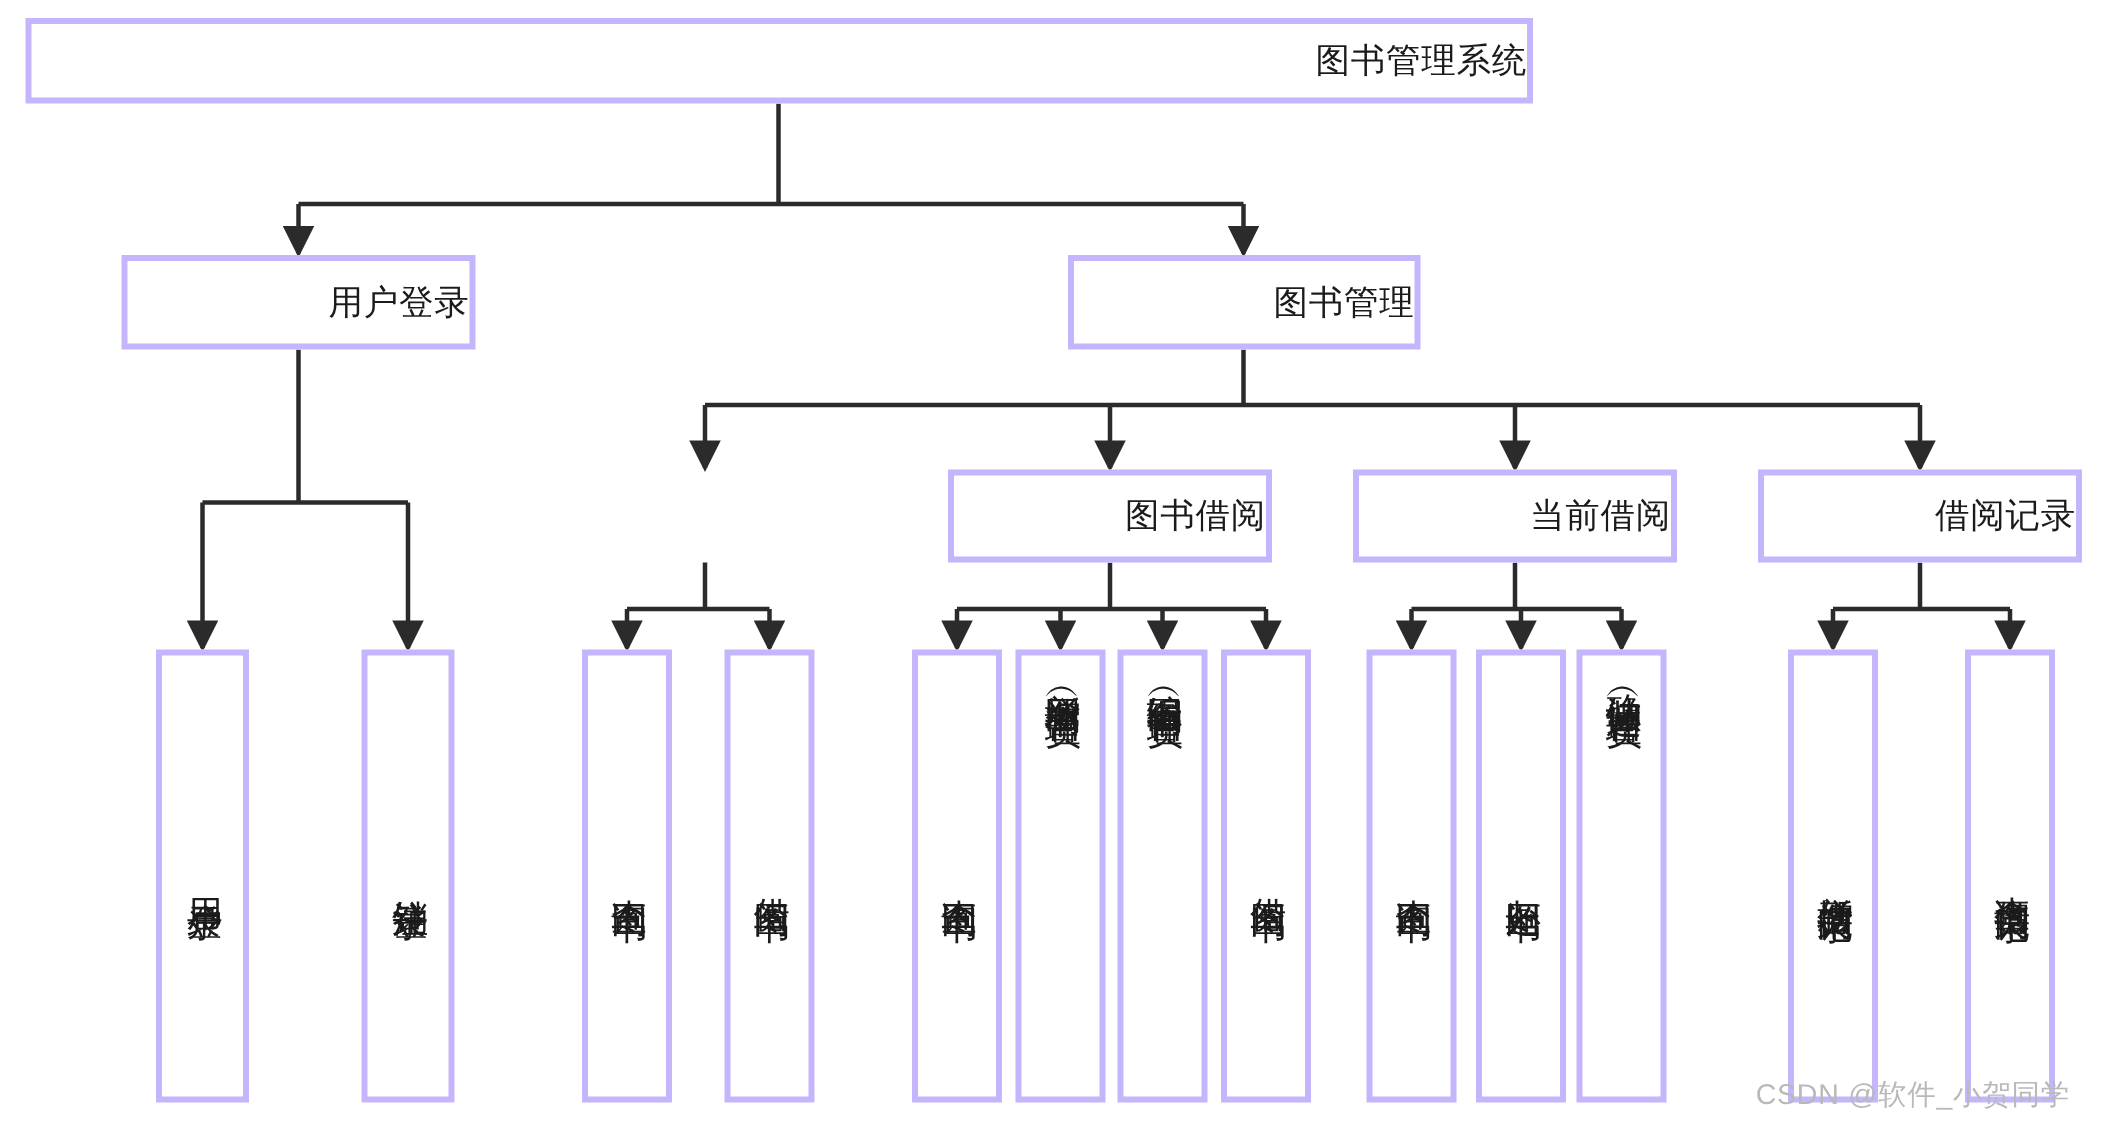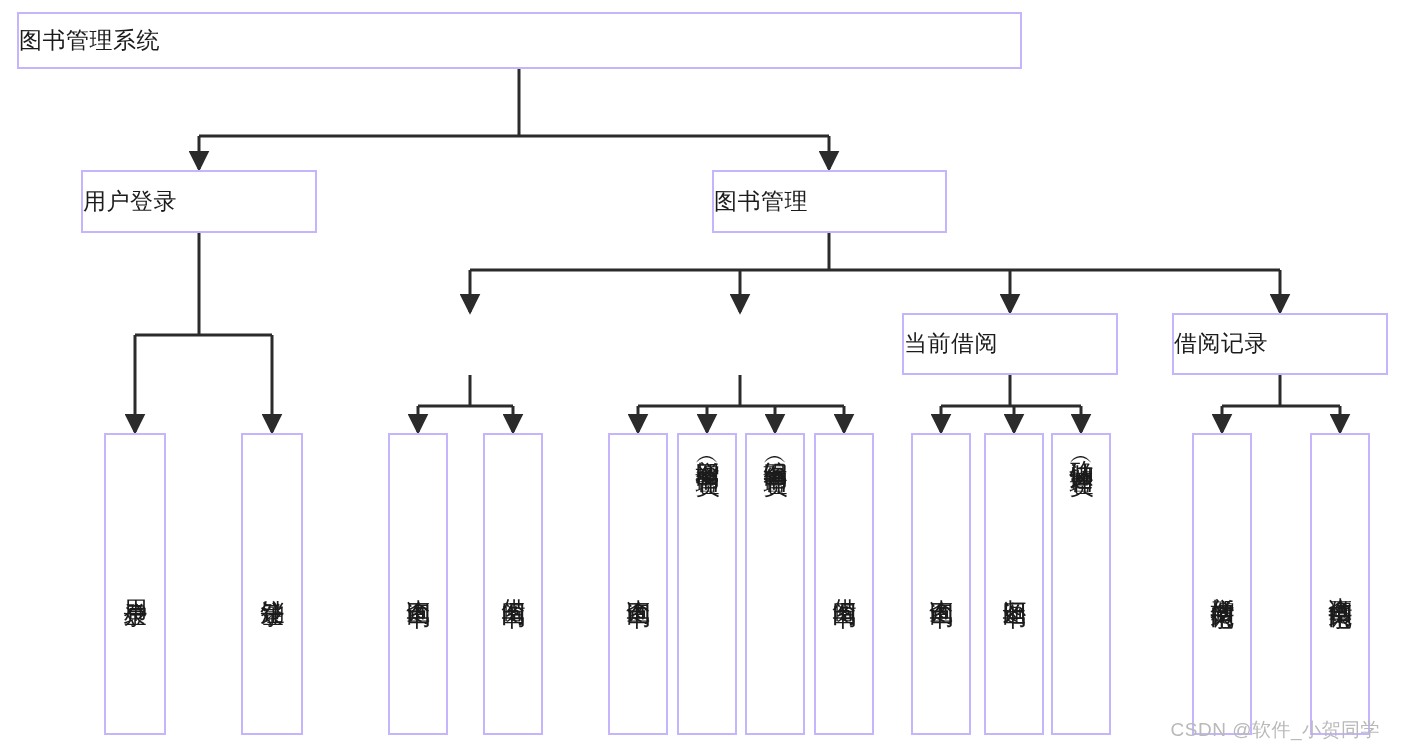--- a/index.html
+++ b/index.html
@@ -23,24 +23,24 @@
     left: 0;
     top: 0;
     width: 1405px;
     height: 747px;
     pointer-events: none;
   }
   .node {
     position: absolute;
     box-sizing: border-box;
     background: #ffffff;
-    border: 2px solid #c4b5fd;
+    border: 4px solid #c4b5fd;
     display: flex;
     align-items: center;
-    justify-content: flex-start;
+    justify-content: flex-end;
     color: #1b1b1b;
     z-index: 2;
   }
   .node .node-label {
     display: block;
     text-align: center;
     line-height: 1.18;
     letter-spacing: 0.5px;
   }
   .node.horizontal .node-label {
@@ -132,20 +132,23 @@
     <span class="node-label">图书管理系统</span>
   </div>
 
   <div class="node horizontal" id="node-l2-0" style="left: 81px; top: 170px; width: 236px; height: 63px;">
     <span class="node-label">用户登录</span>
   </div>
   <div class="node horizontal" id="node-l2-1" style="left: 712px; top: 170px; width: 235px; height: 63px;">
     <span class="node-label">图书管理</span>
   </div>
 
+  <div class="node horizontal" id="node-l3-1" style="left: 632px; top: 313px; width: 216px; height: 62px;">
+    <span class="node-label">图书借阅</span>
+  </div>
   <div class="node horizontal" id="node-l3-2" style="left: 902px; top: 313px; width: 216px; height: 62px;">
     <span class="node-label">当前借阅</span>
   </div>
   <div class="node horizontal" id="node-l3-3" style="left: 1172px; top: 313px; width: 216px; height: 62px;">
     <span class="node-label">借阅记录</span>
   </div>
 
   <div class="node vertical anchor-mid" id="node-leaf-0" style="left: 104px; top: 433px; width: 62px; height: 302px;">
     <span class="node-label">用户登录</span>
   </div>

